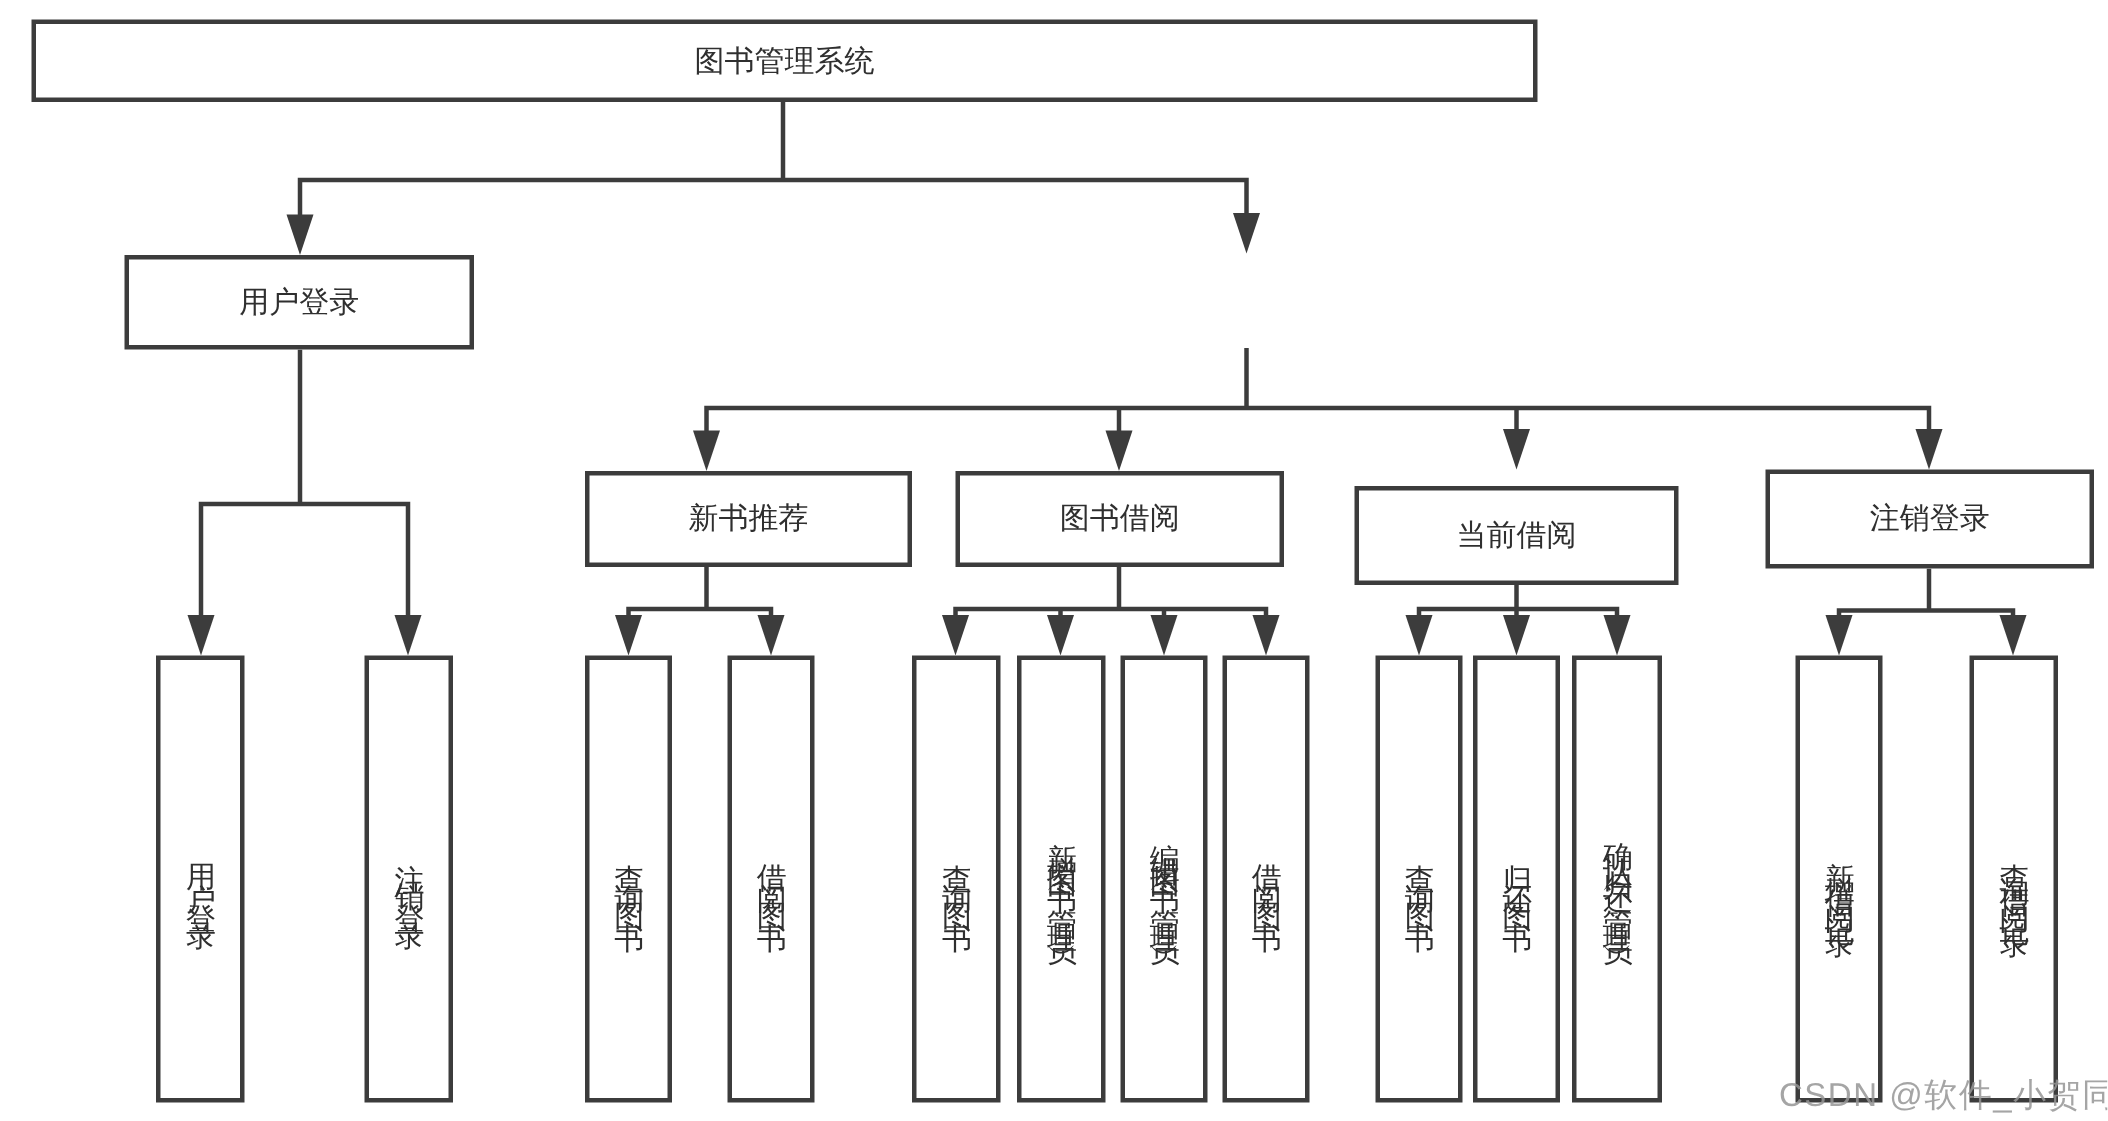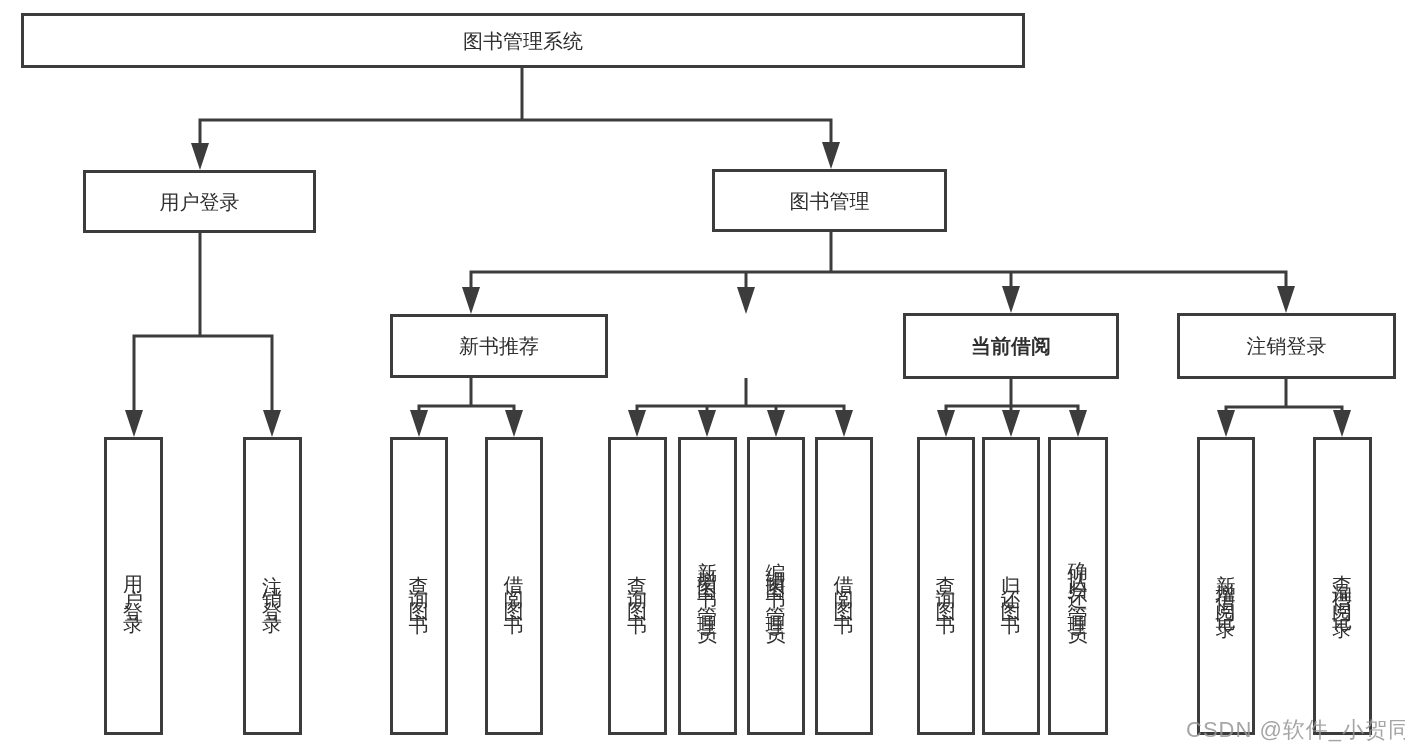--- a/index.html
+++ b/index.html
@@ -37,21 +37,21 @@
     letter-spacing:13px;
     top:437px; height:298px;
   }
   .vnode.tight{ letter-spacing:9px; }
   
   .n-root{ left:21px;   top:13px;  width:1004px; height:55px; }
   .n-user-login{ left:83px;   top:170px; width:233px; height:63px; }
   .n-book-mgmt{ left:712px;  top:169px; width:235px; height:63px; }
   .n-new-book{ left:362px;  top:314px; width:218px; height:64px;margin-left:28px; }
   .n-book-borrow{ left:637px;  top:314px; width:219px; height:64px; }
-  .n-cur-borrow{ left:903px;  top:313px; width:216px; height:66px;font-weight:bold; }
+  .n-cur-borrow{ left:903px;  top:324px; width:216px; height:66px; }
   .n-borrow-rec{ left:1177px; top:313px; width:219px; height:66px; }
   
   .v1{ left:104px;  width:59px; }
   .v2{ left:243px;  width:59px; }
   .v3{ left:390px;  width:58px; }
   .v4{ left:485px;  width:58px; }
   .v5{ left:608px;  width:59px; }
   .v6{ left:678px;  width:59px; }
   .v7{ left:747px;  width:58px; }
   .v8{ left:815px;  width:58px; }
@@ -124,23 +124,23 @@
       <polygon points="1002,410 1020,410 1011,437"></polygon>
       <polygon points="1069,410 1087,410 1078,437"></polygon>
       <polygon points="1217,410 1235,410 1226,437"></polygon>
       <polygon points="1333,410 1351,410 1342,437"></polygon>
     </g>
   </svg>
 
   <div class="node n-root">图书管理系统</div>
 
   <div class="node n-user-login">用户登录</div>
-  <div class="node n-book-mgmt">图书管理</div>
 
   <div class="node n-new-book">新书推荐</div>
+  <div class="node n-book-borrow">图书借阅</div>
   <div class="node n-cur-borrow">当前借阅</div>
   <div class="node n-borrow-rec">注销登录</div>
 
   <div class="node vnode v1">用户登录</div>
   <div class="node vnode v2">注销登录</div>
 
   <div class="node vnode v3">查询图书</div>
   <div class="node vnode v4">借阅图书</div>
 
   <div class="node vnode v5">查询图书</div>

